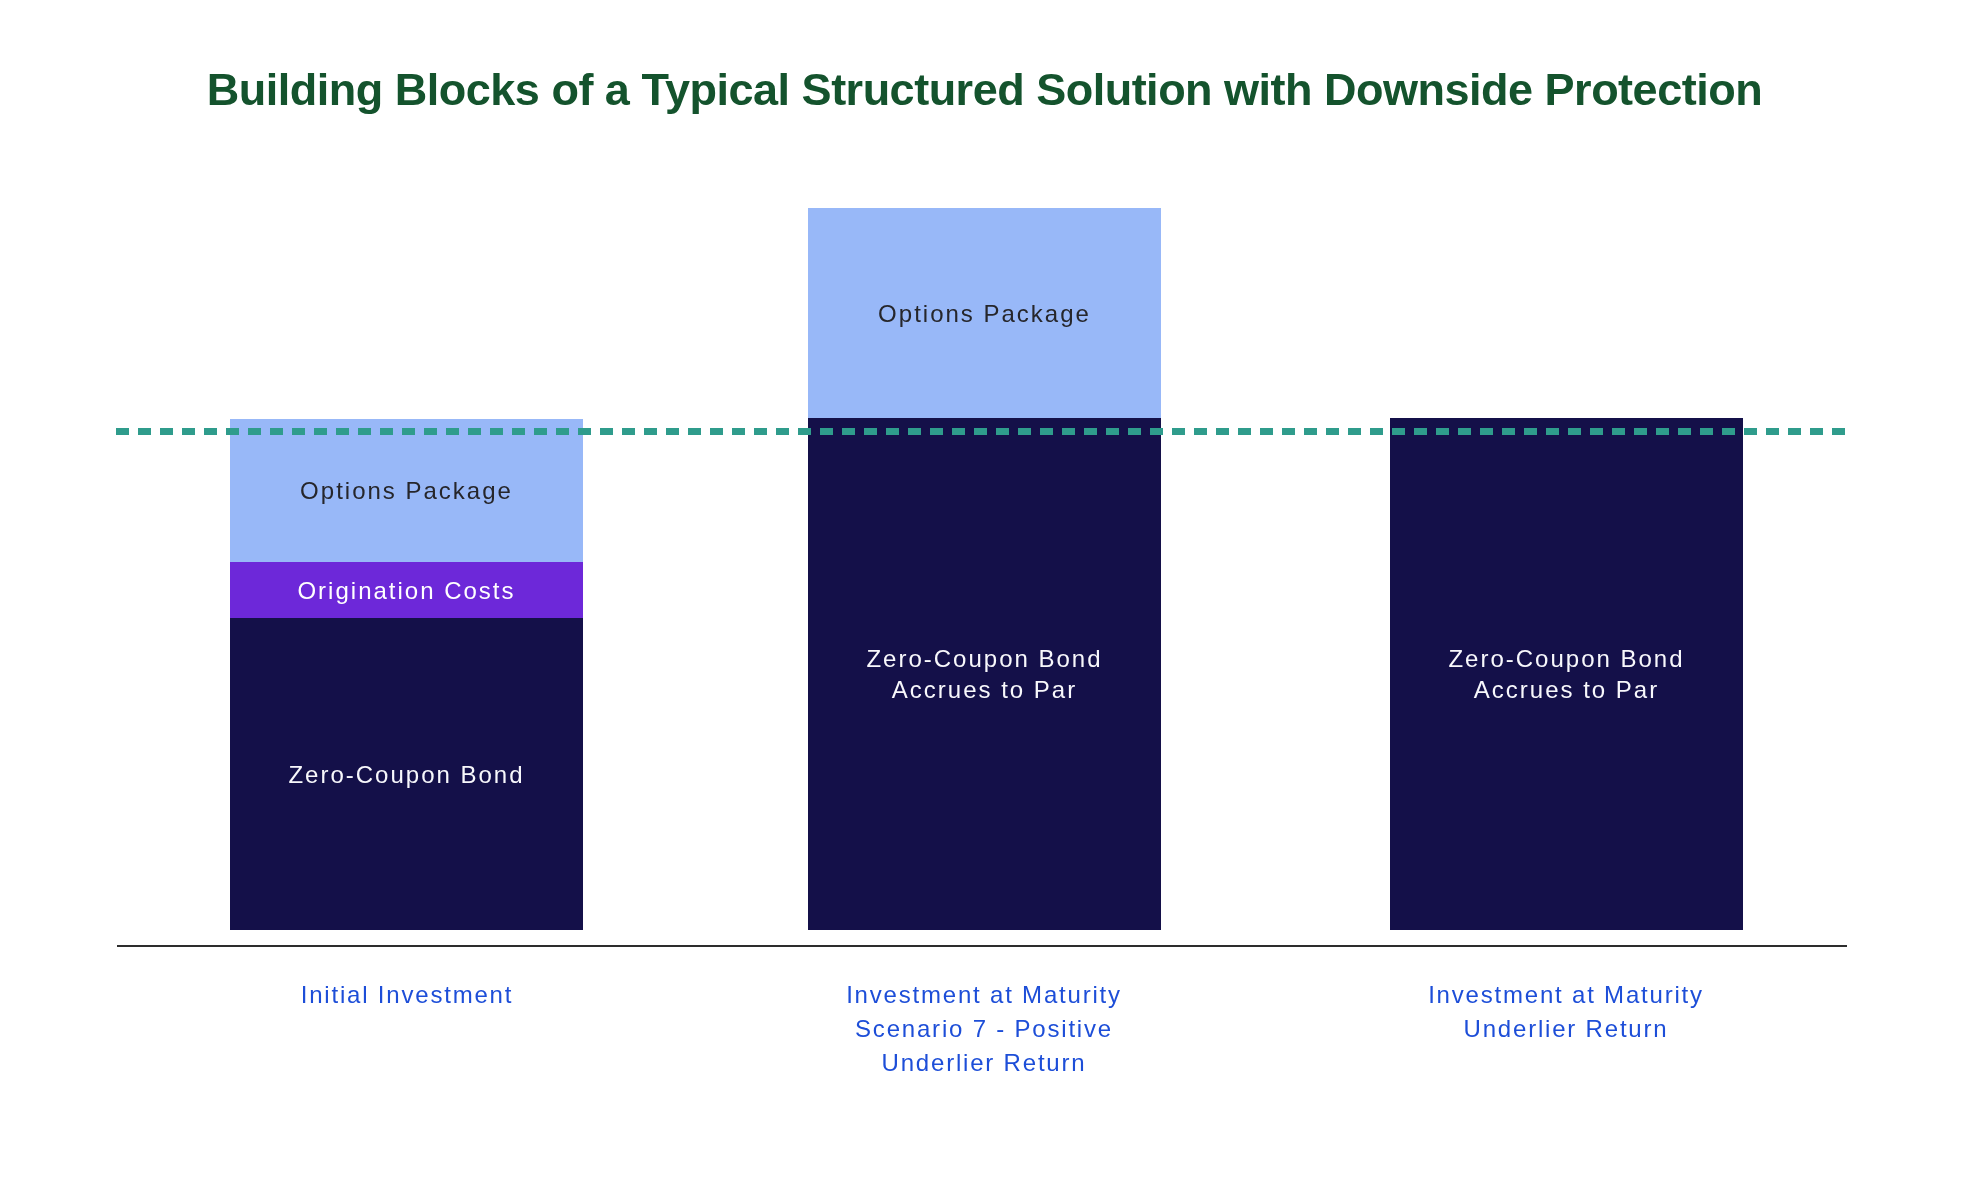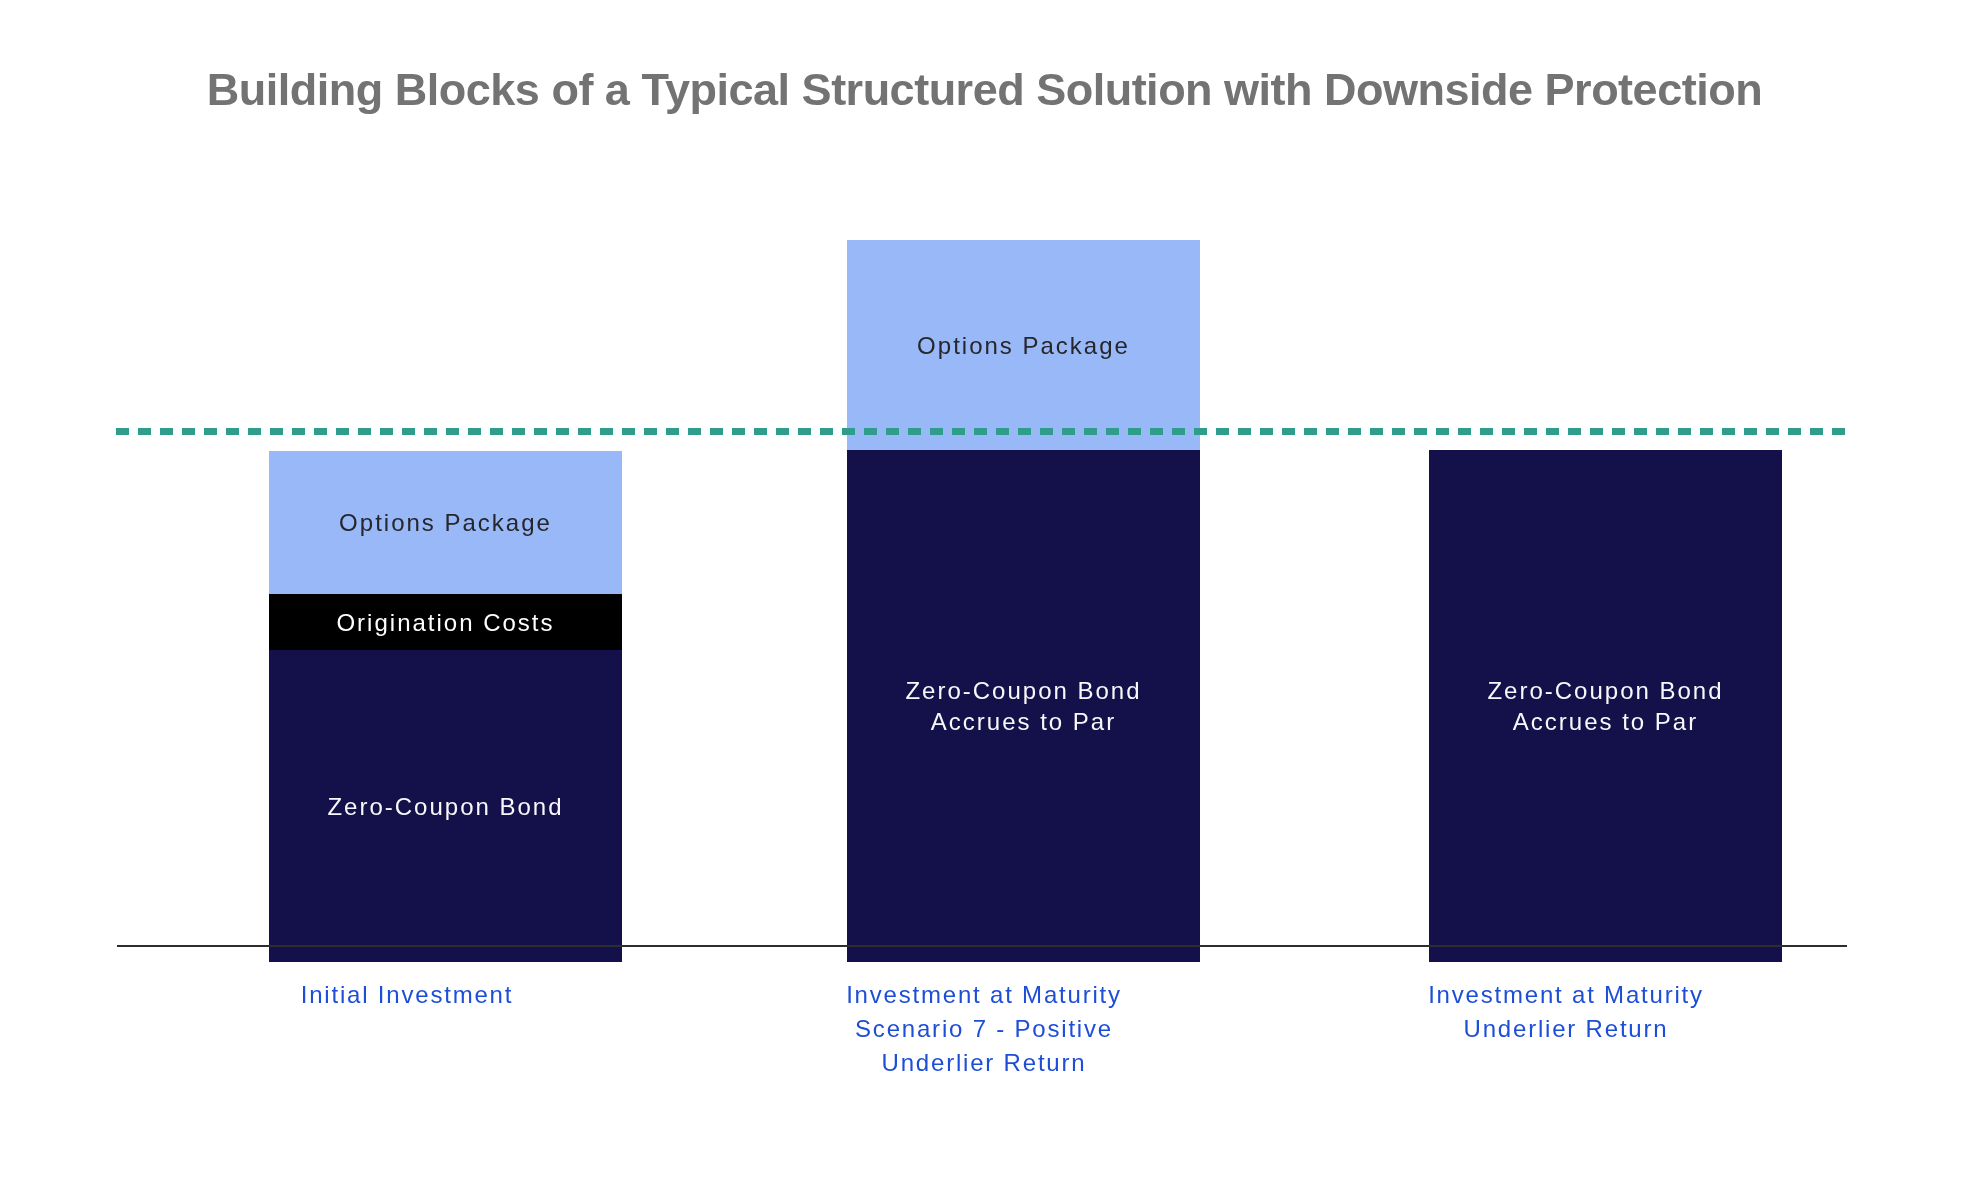--- a/index.html
+++ b/index.html
@@ -16,32 +16,31 @@
 
   .chart-title {
     position: absolute;
     top: 64px;
     left: 0;
     width: 100%;
     text-align: center;
     font-size: 45px;
     font-weight: 700;
     letter-spacing: -0.5px;
-    color: #737373;
+    color: #14532d;
   }
 
   
   .bar {
     position: absolute;
-    bottom: 224px;            
+    bottom: 256px;            
     width: 353px;
     display: flex;
     flex-direction: column;   
     z-index: 1;
-    margin-left: 39px;
   }
   .bar-1 { left: 230px; }
   .bar-2 { left: 808px; }
   .bar-3 { left: 1390px; }
 
   .segment {
     width: 100%;
     display: flex;
     align-items: center;
     justify-content: center;
@@ -98,21 +97,21 @@
 <div class="stage">
 
   <h1 class="chart-title">Building Blocks of a Typical Structured Solution with Downside Protection</h1>
 
   <div class="bar bar-1">
     <div class="segment" style="height: 143px; background: rgb(152, 184, 248); color: rgb(38, 38, 43);">
       <div class="seg-label">
         <div>Options Package</div>
       </div>
     </div>
-    <div class="segment" style="height: 56px; background: #000000; color: rgb(255, 255, 255);">
+    <div class="segment" style="height: 56px; background: #6d28d9; color: rgb(255, 255, 255);">
       <div class="seg-label">
         <div>Origination Costs</div>
       </div>
     </div>
     <div class="segment" style="height: 312px; background: rgb(20, 16, 73); color: rgb(248, 248, 252);">
       <div class="seg-label">
         <div>Zero-Coupon Bond</div>
       </div>
     </div>
   </div>

